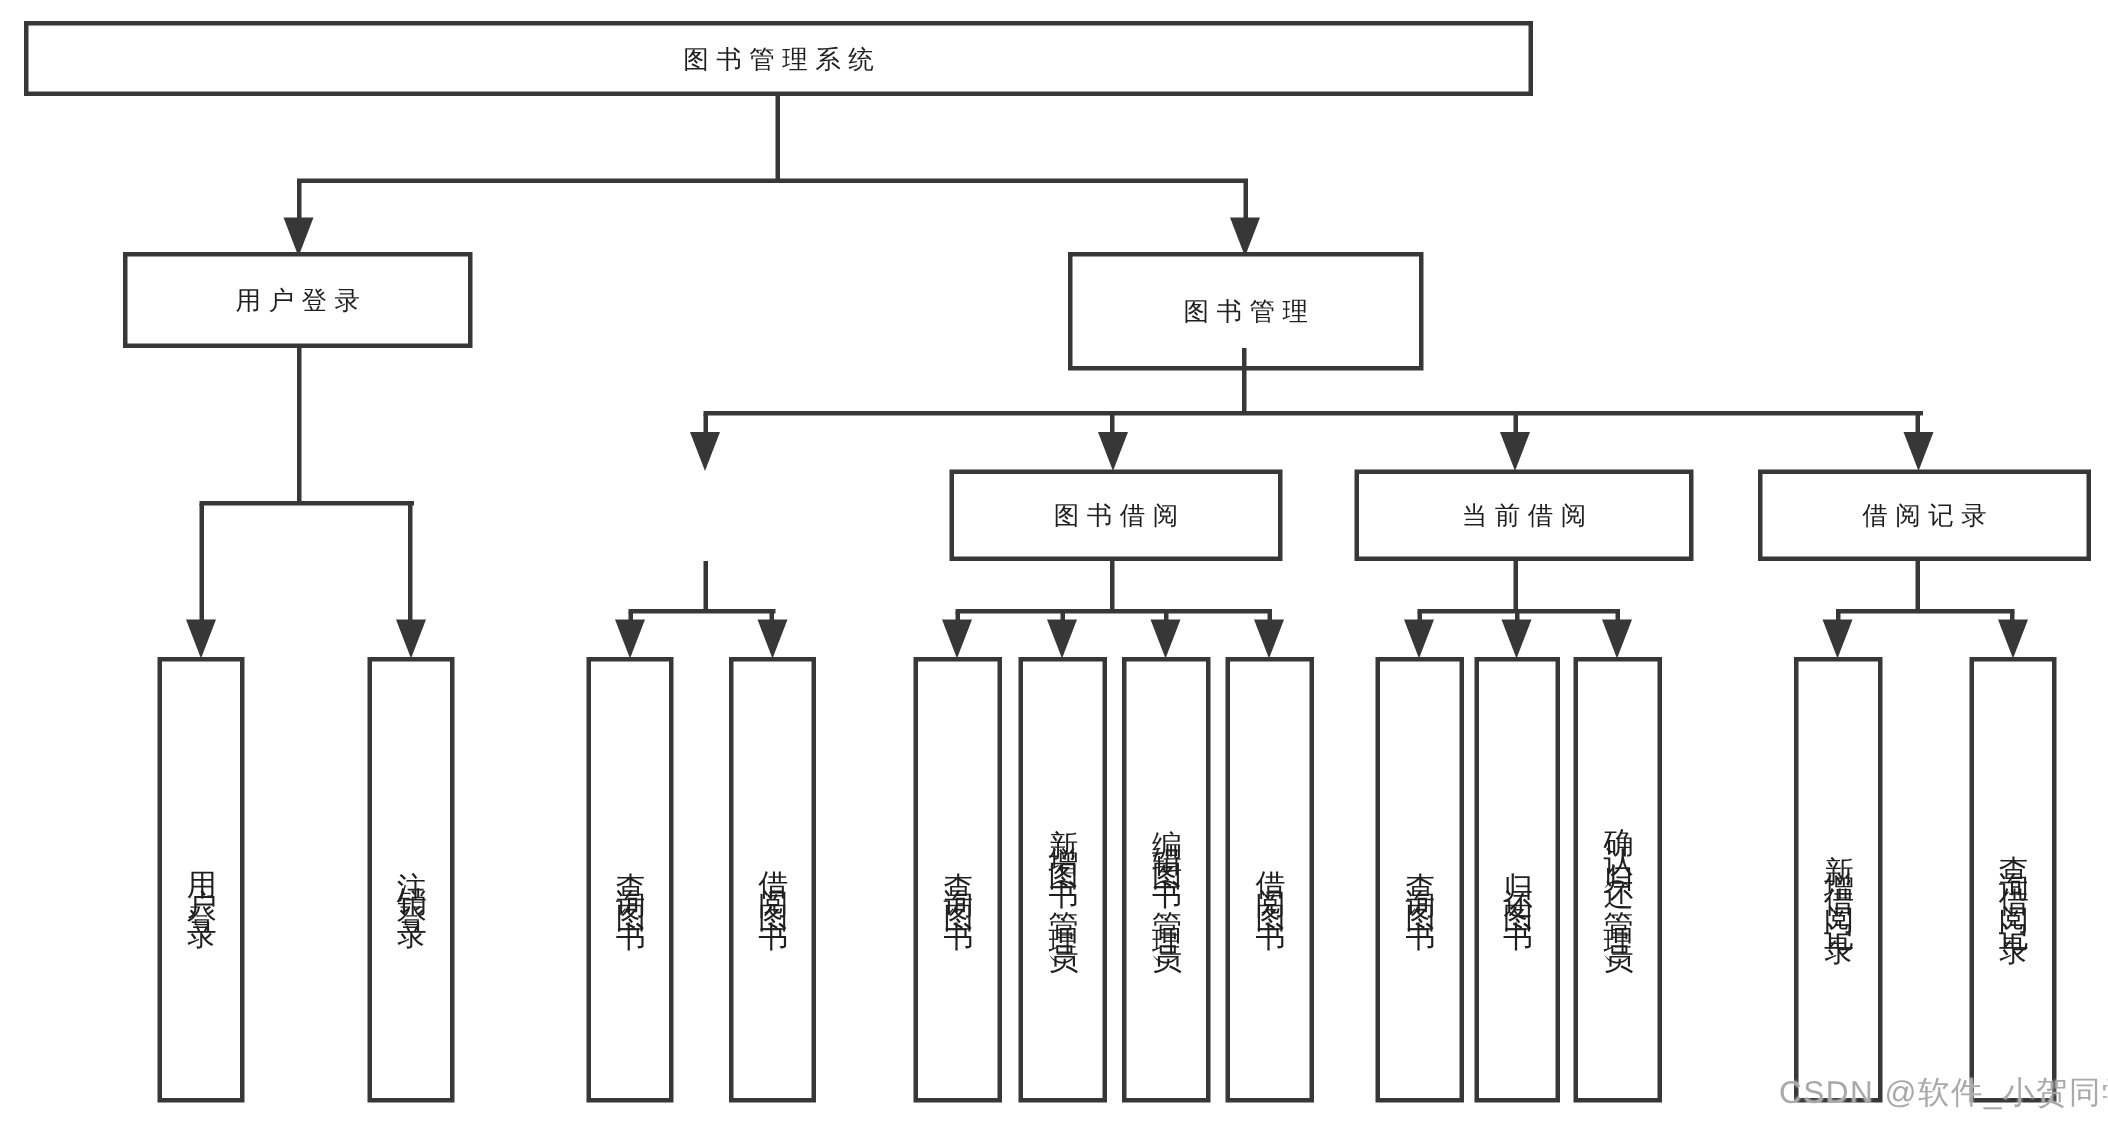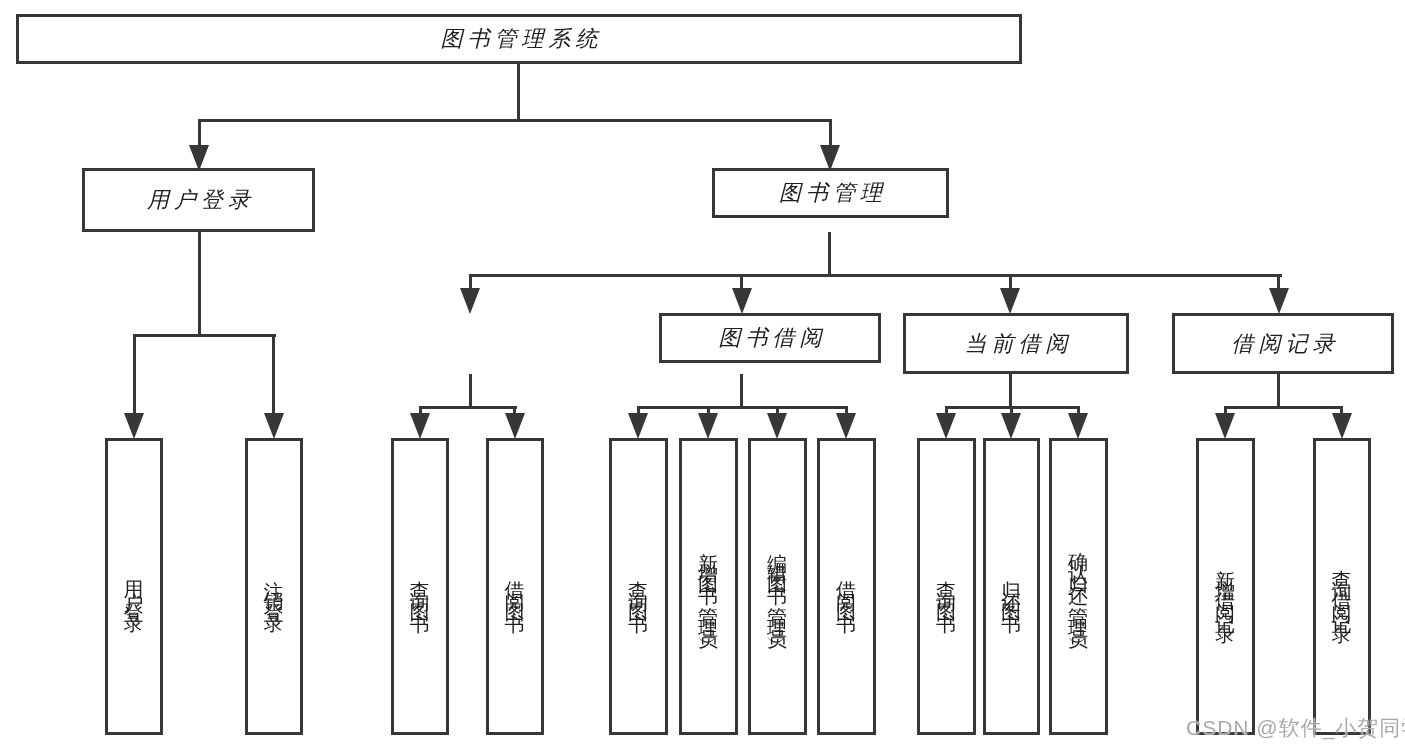--- a/index.html
+++ b/index.html
@@ -21,25 +21,24 @@
     position:absolute;
     background:var(--boxbg);
     border:3px solid var(--line);
     box-sizing:border-box;
     display:flex;
     align-items:center;
     justify-content:center;
     z-index:2;
   }
   .hdr{
-    font-size:22px;
+    font-size:17px;
     letter-spacing:5px;
     text-indent:5px; 
     white-space:nowrap;
-    font-style:italic;
   }
   .leaf{
     writing-mode:vertical-rl;
     font-size:20px;
     letter-spacing:11px;
     line-height:1;
     z-index:2;
   }
   .line{
     position:absolute;
@@ -121,23 +120,23 @@
       <div class="arrow" style="left: 936px; top: 413px;"></div>
       <div class="arrow" style="left: 1001px; top: 413px;"></div>
       <div class="arrow" style="left: 1068px; top: 413px;"></div>
       <div class="arrow" style="left: 1215px; top: 413px;"></div>
       <div class="arrow" style="left: 1332px; top: 413px;"></div>
     </div>
 
   <div class="node hdr" style="left:16px;top:14px;width:1006px;height:50px">图书管理系统</div>
 
   <div class="node hdr" style="left:82px;top:168px;width:233px;height:64px">用户登录</div>
-  <div class="node hdr" style="left:712px;top:168px;width:237px;height:50px">图书管理</div>
+  <div class="node hdr" style="left:712px;top:168px;width:237px;height:79px">图书管理</div>
 
-  <div class="node hdr" style="left:659px;top:313px;width:222px;height:50px">图书借阅</div>
+  <div class="node hdr" style="left:633px;top:313px;width:222px;height:61px">图书借阅</div>
   <div class="node hdr" style="left:903px;top:313px;width:226px;height:61px">当前借阅</div>
   <div class="node hdr" style="left:1172px;top:313px;width:222px;height:61px">借阅记录</div>
 
   <div class="node leaf" style="left:105px;top:438px;width:58px;height:297px">用户登录</div>
   <div class="node leaf" style="left:245px;top:438px;width:58px;height:297px">注销登录</div>
 
   <div class="node leaf" style="left:391px;top:438px;width:58px;height:297px">查询图书</div>
   <div class="node leaf" style="left:486px;top:438px;width:58px;height:297px">借阅图书</div>
 
   <div class="node leaf" style="left:609px;top:438px;width:59px;height:297px">查询图书</div>

